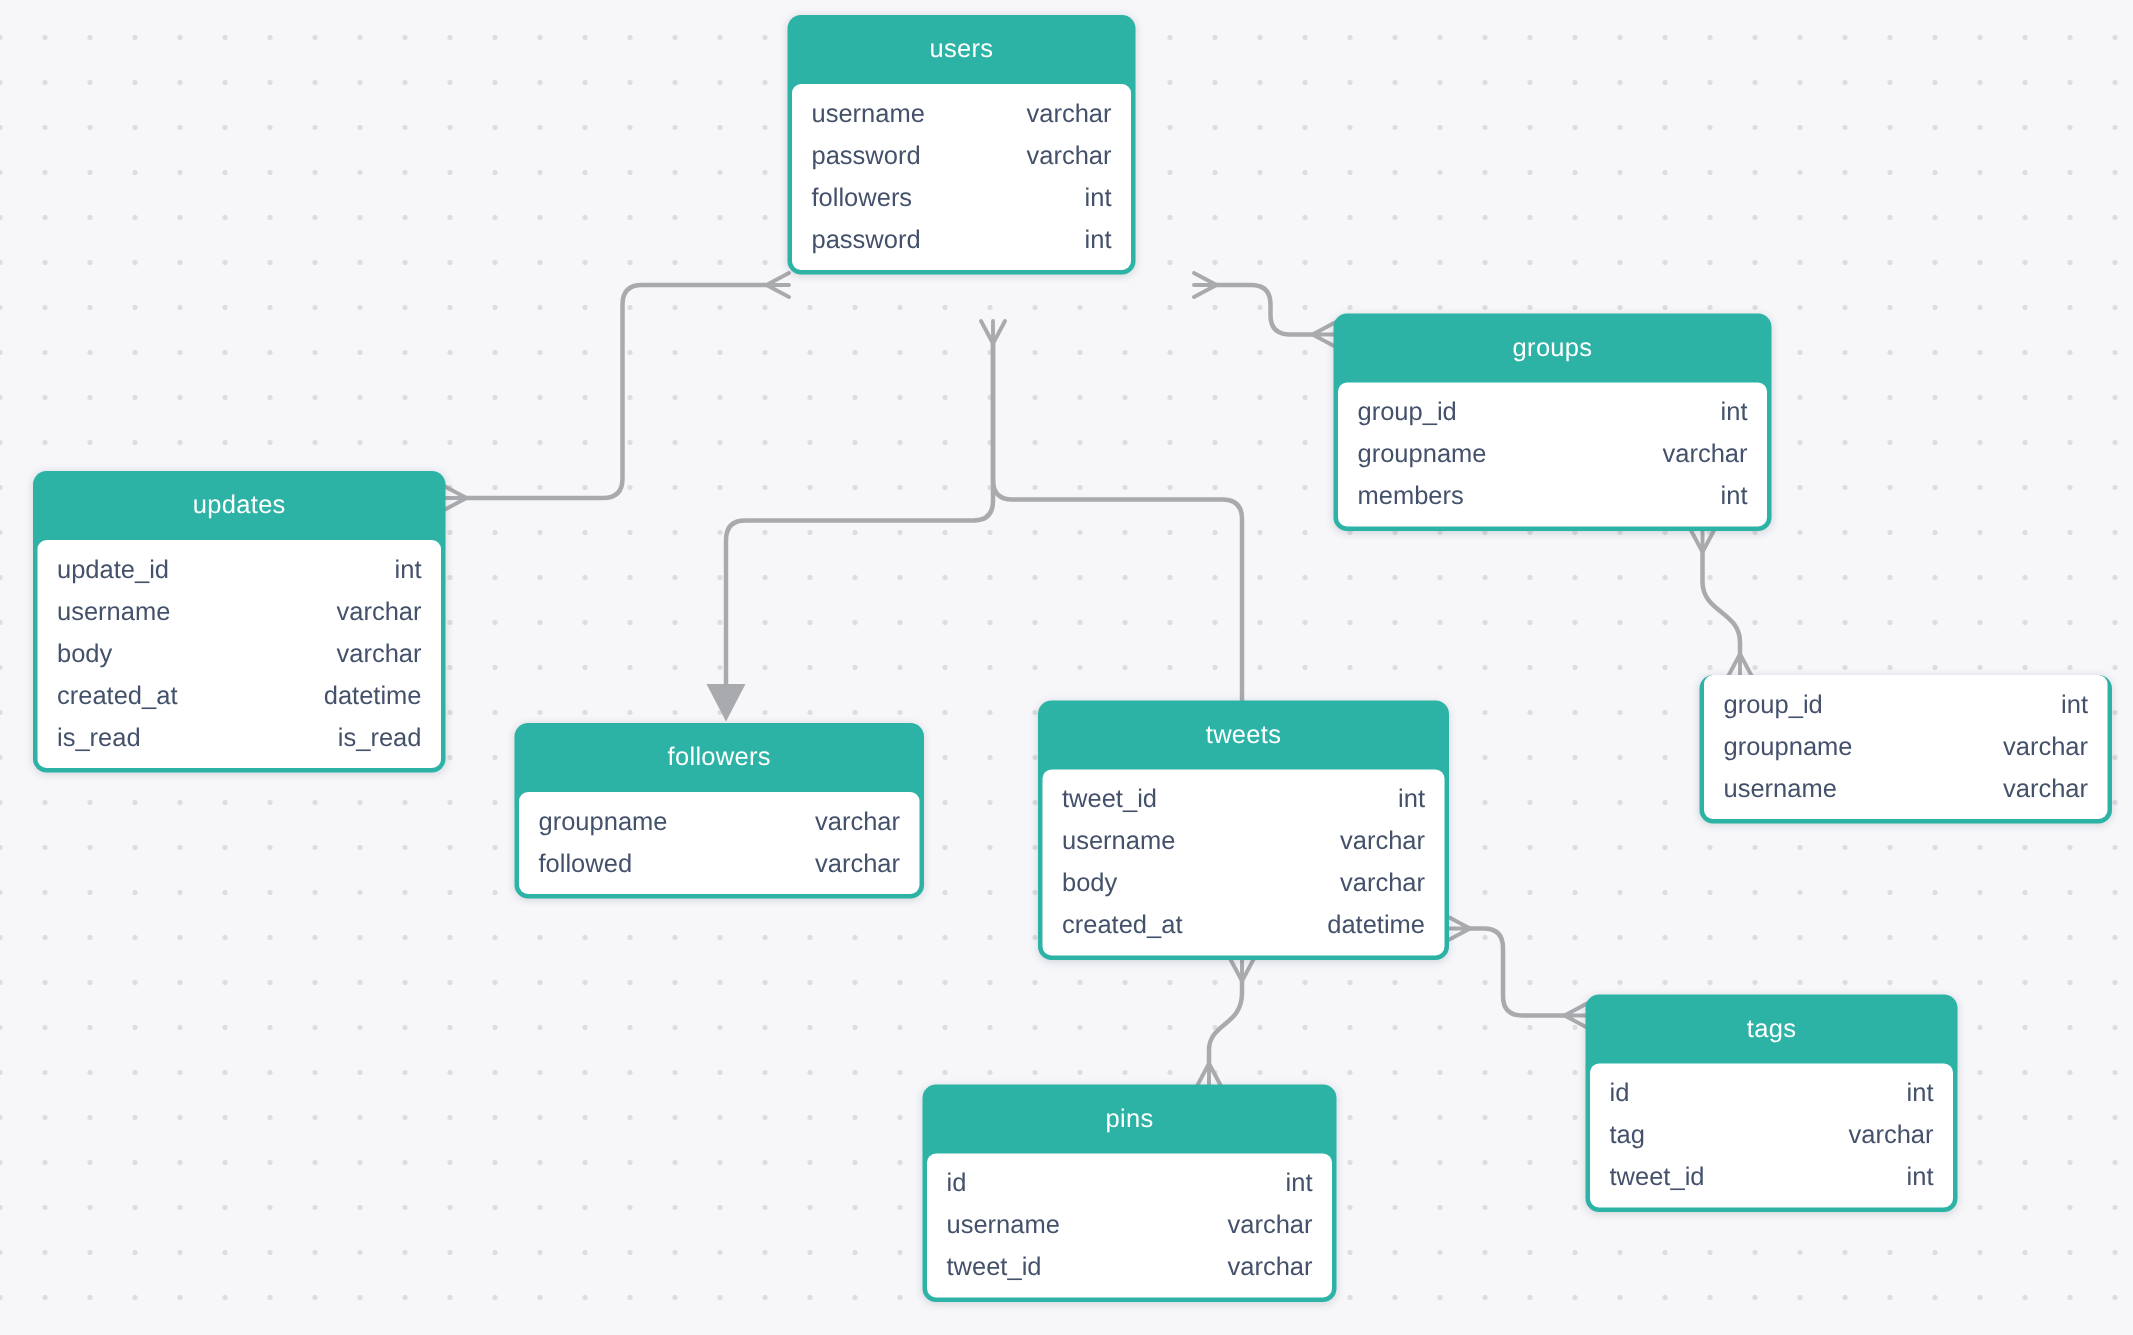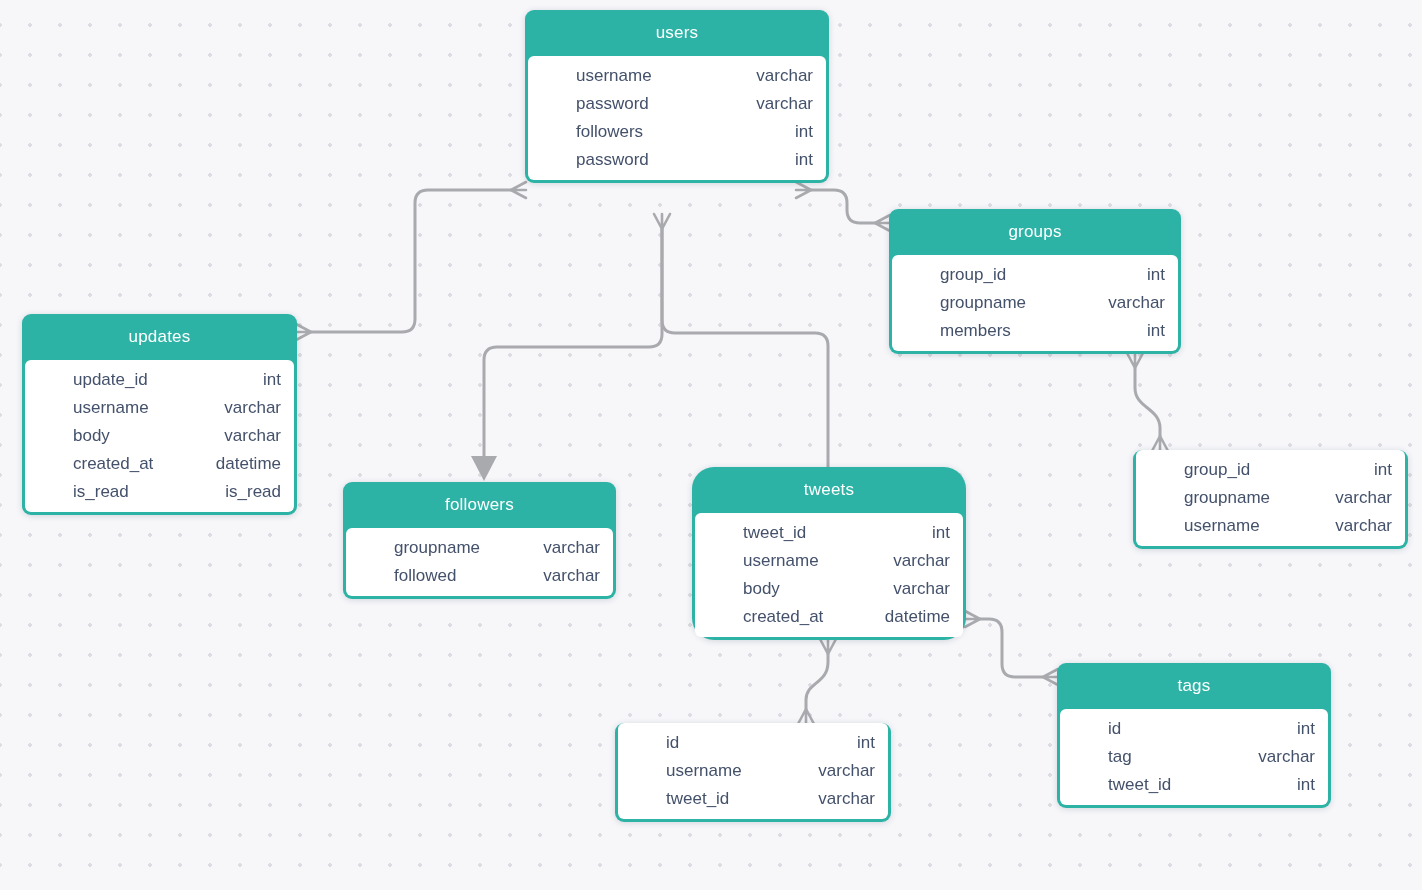--- a/index.html
+++ b/index.html
@@ -30,21 +30,21 @@
   .table-body{
     background:#ffffff;
     border-radius:6px;
     margin:0 3px 3px 3px;
     padding:6px 0;
   }
   .field-row{
     display:flex;justify-content:space-between;align-items:center;
     height:28px;line-height:28px;
     padding:0 13px;
-    font-size:17px;color:#44516b;margin-left:35px;
+    font-size:17px;color:#44516b;
   }
   .field-name{white-space:nowrap;}
   .field-type{white-space:nowrap;}
   .connector{fill:none;stroke:#a9aaae;stroke-width:3;stroke-linecap:round;pointer-events:stroke;}
   .marker-crowfoot{fill:none;stroke:#a9aaae;stroke-width:2.6;stroke-linecap:round;}
   .marker-arrow{fill:#a9aaae;stroke:none;}
 </style>
 </head>
 <body>
 
@@ -64,21 +64,21 @@
       <path d="M 1135 368 L 1127 353 M 1135 368 L 1135 353 M 1135 368 L 1143 353" class="marker-crowfoot"></path>
       <path d="M 1160 436 L 1152 451 M 1160 436 L 1160 451 M 1160 436 L 1168 451" class="marker-crowfoot"></path>
       <path d="M 828 654 V 662 C 828 684 806 682 806 700 V 709" class="connector"></path>
       <path d="M 828 654 L 820 639 M 828 654 L 828 639 M 828 654 L 836 639" class="marker-crowfoot"></path>
       <path d="M 806 709 L 798 724 M 806 709 L 806 724 M 806 709 L 814 724" class="marker-crowfoot"></path>
       <path d="M 980 619 H 989 Q 1002 619 1002 632 V 664 Q 1002 677 1015 677 H 1043" class="connector"></path>
       <path d="M 980 619 L 965 611 M 980 619 L 965 619 M 980 619 L 965 627" class="marker-crowfoot"></path>
       <path d="M 1043 677 L 1058 669 M 1043 677 L 1058 677 M 1043 677 L 1058 685" class="marker-crowfoot"></path>
     </svg>
   <div id="tables-layer">
-      <div class="db-table" style="left: 525px; top: 10px; width: 304px;">
+      <div class="db-table" style="left: 525px; top: 10px; width: 232px;">
         <div class="table-header"><span>users</span></div>
         <div class="table-body">
           <div class="field-row">
             <span class="field-name">username</span>
             <span class="field-type">varchar</span>
           </div>
           <div class="field-row">
             <span class="field-name">password</span>
             <span class="field-type">varchar</span>
           </div>
@@ -140,21 +140,21 @@
           <div class="field-row">
             <span class="field-name">groupname</span>
             <span class="field-type">varchar</span>
           </div>
           <div class="field-row">
             <span class="field-name">followed</span>
             <span class="field-type">varchar</span>
           </div>
         </div>
       </div>
-      <div class="db-table" style="left: 692px; top: 467px; width: 274px; border-radius: 22px;">
+      <div class="db-table" style="left: 692px; top: 467px; width: 274px;">
         <div class="table-header"><span>tweets</span></div>
         <div class="table-body">
           <div class="field-row">
             <span class="field-name">tweet_id</span>
             <span class="field-type">int</span>
           </div>
           <div class="field-row">
             <span class="field-name">username</span>
             <span class="field-type">varchar</span>
           </div>
@@ -178,36 +178,37 @@
             <span class="field-name">groupname</span>
             <span class="field-type">varchar</span>
           </div>
           <div class="field-row">
             <span class="field-name">username</span>
             <span class="field-type">varchar</span>
           </div>
         </div>
       </div>
       <div class="db-table" style="left: 615px; top: 723px; width: 276px;">
+        <div class="table-header"><span>pins</span></div>
         <div class="table-body">
           <div class="field-row">
             <span class="field-name">id</span>
             <span class="field-type">int</span>
           </div>
           <div class="field-row">
             <span class="field-name">username</span>
             <span class="field-type">varchar</span>
           </div>
           <div class="field-row">
             <span class="field-name">tweet_id</span>
             <span class="field-type">varchar</span>
           </div>
         </div>
       </div>
-      <div class="db-table" style="left: 1057px; top: 663px; width: 274px;">
+      <div class="db-table" style="left: 1057px; top: 663px; width: 248px;">
         <div class="table-header"><span>tags</span></div>
         <div class="table-body">
           <div class="field-row">
             <span class="field-name">id</span>
             <span class="field-type">int</span>
           </div>
           <div class="field-row">
             <span class="field-name">tag</span>
             <span class="field-type">varchar</span>
           </div>

